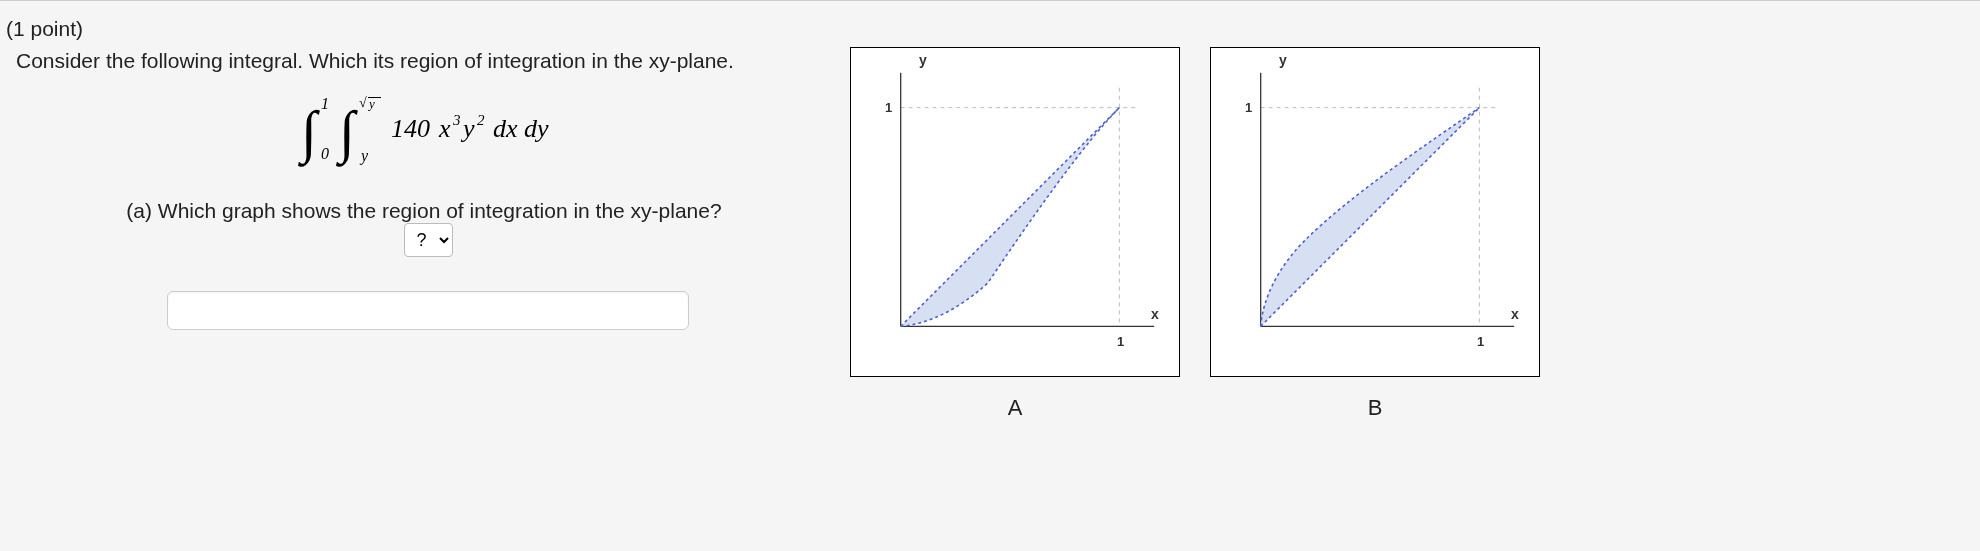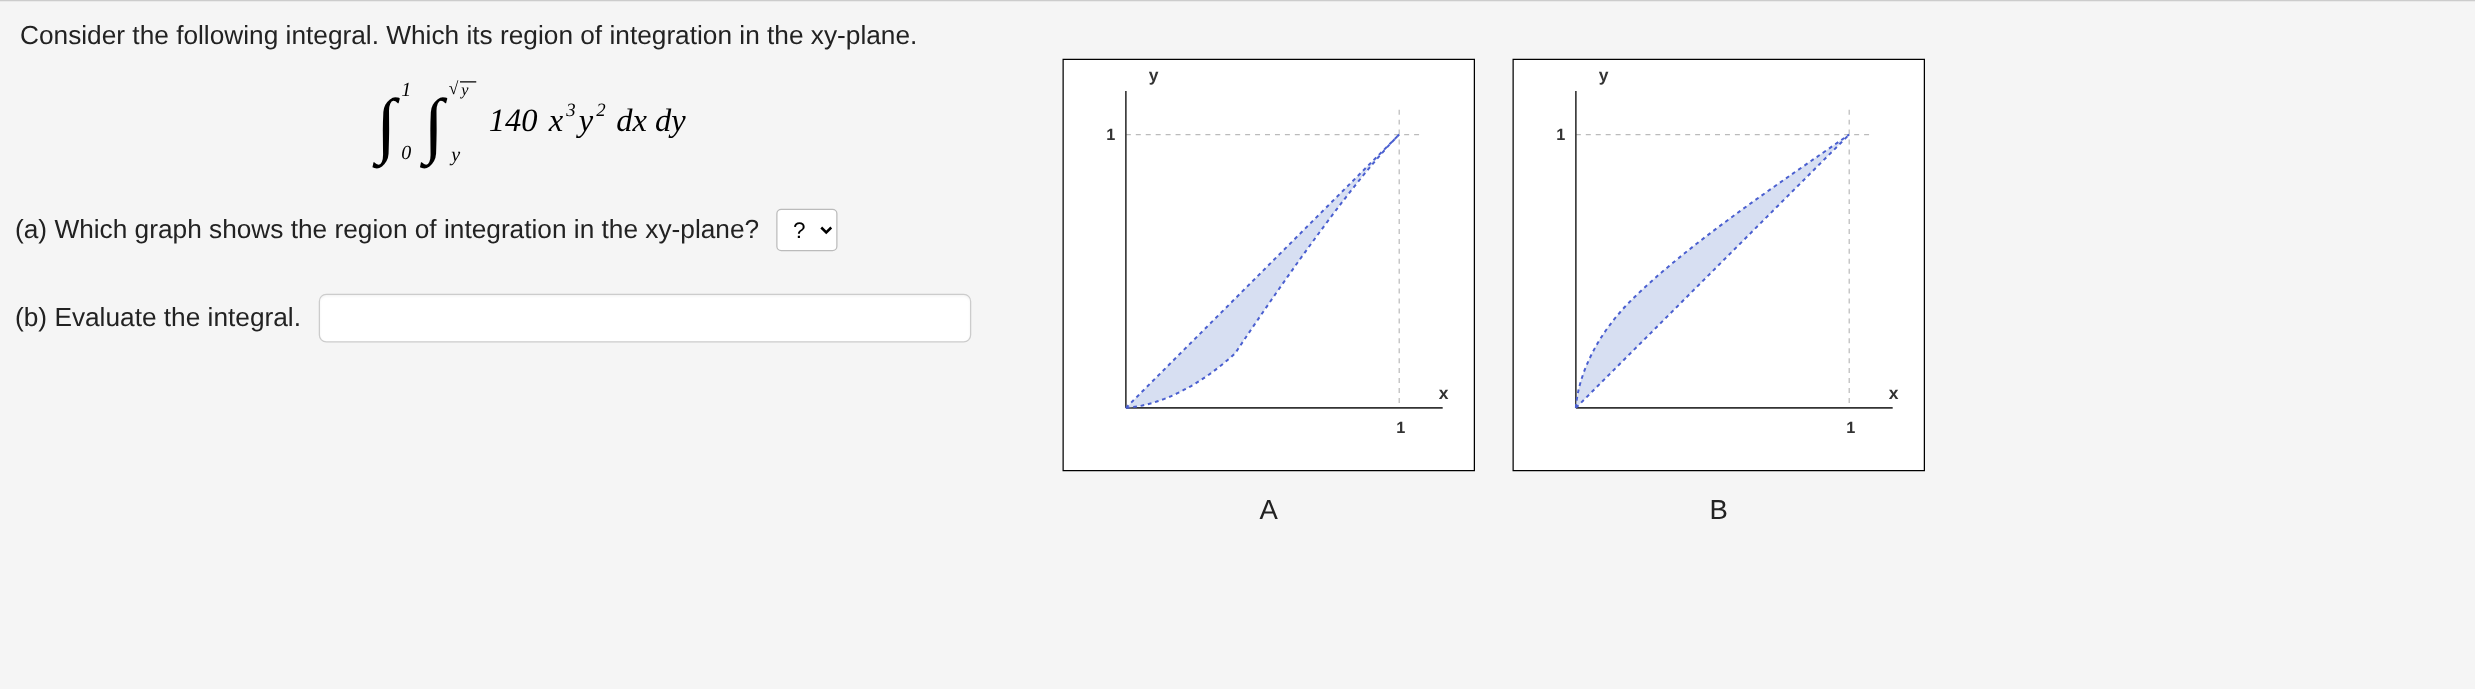--- a/index.html
+++ b/index.html
@@ -46,20 +46,21 @@
     font-style: italic;
     font-size:28px;
     text-align:center;
     margin: 18px 0 28px 0;
   }
   .qa-row {
     display:flex;
     align-items:center;
     margin:18px 0;
     font-size:21px;
+    flex-direction:column;
   }
   .qa-row .label {
     margin-left:6px;
   }
   select.dd {
     font-size:18px;
     margin-left:14px;
     padding:5px 8px;
     border:1px solid #bbb;
     border-radius:4px;
@@ -110,20 +111,21 @@
     font-weight:bold;
     color:#333;
   }
   .math-img { display:inline-block; vertical-align:middle;}
 </style>
 </head>
 <body>
 
 <div class="wrap">
   <div class="left">
+    <div class="points">(1 point)</div>
     <div class="prompt">Consider the following integral. Which its region of integration in the xy-plane.</div>
 
     <div class="integral">
       <svg class="math-img" width="320" height="80" viewBox="0 0 320 80">
         <g font-family="Times New Roman, serif" fill="#000">
           <text x="40" y="60" font-size="58" font-style="italic">∫</text>
           <text x="60" y="68" font-size="16">0</text>
           <text x="60" y="18" font-size="16">1</text>
           <text x="78" y="60" font-size="58" font-style="italic">∫</text>
           <text x="100" y="70" font-size="16" font-style="italic">y</text>
@@ -143,21 +145,20 @@
     </div>
 
     <div class="qa-row">
       <span class="label">(a) Which graph shows the region of integration in the xy-plane?</span>
       <select class="dd">
         <option>?</option>
       </select>
     </div>
 
     <div class="qa-row" style="margin-top:34px;">
-      <span class="label">(b) Evaluate the integral.</span>
       <input class="ans" type="text" value="" style="">
     </div>
   </div>
 
   <div class="right">
 
     <div class="fig-col">
       <div class="fig-box">
         <svg class="plot" viewBox="0 0 330 330">
 

